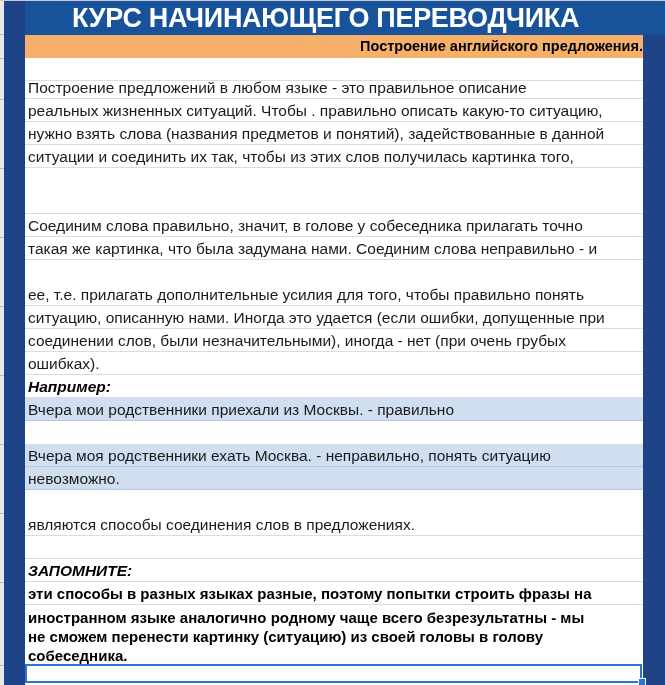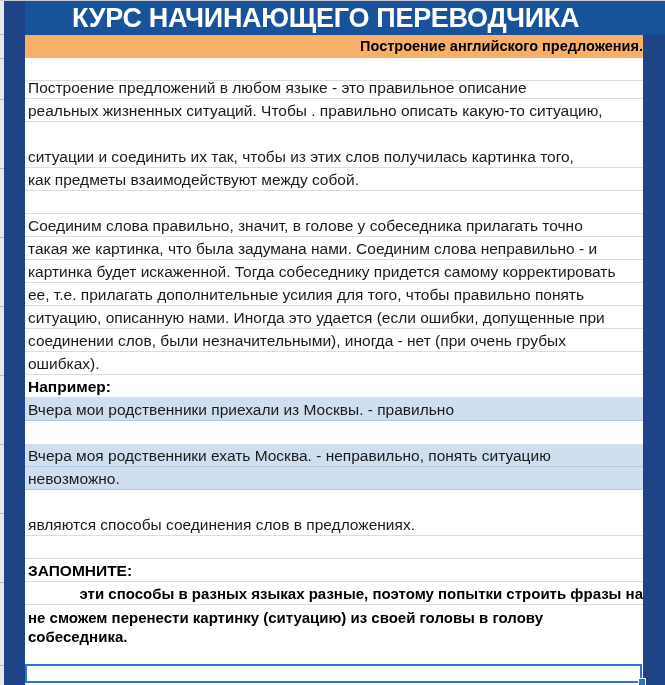--- a/index.html
+++ b/index.html
@@ -32,22 +32,22 @@
     position: absolute; left: 25px; top: 58px; width: 618px; height: 627px;
     background: #ffffff;
   }
   .row {
     position: absolute; left: 0; width: 618px; height: 23px;
     border-bottom: 1px solid #dcdcdc; box-sizing: border-box;
     font-size: 15.5px; color: #1a1a1a; line-height: 23px;
     padding-left: 3px; white-space: nowrap; overflow: hidden;
   }
   .row.blue { background: #cfdff0; border-bottom-color: #b7c9de; }
-  .row.italic-bold { font-weight: bold; color: #000; }
-  .row.bold { font-weight: bold; color: #000; font-size: 15px; text-align: right; }
+  .row.italic-bold { font-weight: bold; font-style: italic; color: #000; }
+  .row.bold { font-weight: bold; color: #000; font-size: 15px; }
   .multi {
     position: absolute; left: 0; width: 618px;
     font-weight: bold; color: #000; font-size: 15px; line-height: 19px;
     padding-left: 3px; box-sizing: border-box;
   }
   .multi div { white-space: nowrap; }
   .selected-cell {
     position: absolute; left: 0; top: 606px; width: 617px; height: 19px;
     border: 2px solid #2a74d6; box-sizing: border-box; background: #fff;
   }
@@ -77,43 +77,43 @@
 <div class="title-bar">
   <span>КУРС НАЧИНАЮЩЕГО ПЕРЕВОДЧИКА</span>
 </div>
 <div class="subtitle-bar">Построение  английского предложения.</div>
 
 <div class="sheet">
   <div class="row" style="top:0px"></div>
 
   <div class="row" style="top:18px">Построение предложений в любом  языке  -  это  правильное  описание</div>
   <div class="row" style="top:41px">реальных жизненных ситуаций. Чтобы . правильно  описать  какую-то  ситуацию,</div>
+  <div class="row" style="top:64px">нужно взять слова (названия предметов и понятий), задействованные  в  данной</div>
   <div class="row" style="top:87px">ситуации и соединить их так, чтобы из этих слов  получилась  картинка  того,</div>
-  <div class="row" style="top:110px">как предметы взаимодействуют между собой.</div>
   <div class="row" style="top:133px"></div>
 
   <div class="row" style="top:156px">Соединим слова правильно, значит, в голове у собеседника прилагать  точно</div>
   <div class="row" style="top:179px">такая же картинка, что была задумана нами. Соединим слова  неправильно  -  и</div>
-  <div class="row" style="top:202px">картинка будет искаженной. Тогда собеседнику придется самому  корректировать</div>
   <div class="row" style="top:225px">ее, т.е. прилагать дополнительные усилия для того,  чтобы  правильно  понять</div>
   <div class="row" style="top:248px">ситуацию, описанную нами. Иногда это удается (если  ошибки,  допущенные  при</div>
   <div class="row" style="top:271px">соединении слов, были незначительными),  иногда  -  нет  (при  очень  грубых</div>
   <div class="row" style="top:294px">ошибках).</div>
 
   <div class="row italic-bold" style="top:317px">Например:</div>
   <div class="row blue" style="top:340px">Вчера мои родственники приехали из Москвы. - правильно</div>
   <div class="row blue" style="top:386px">Вчера моя родственники  ехать  Москва.  -  неправильно,  понять  ситуацию</div>
   <div class="row blue" style="top:409px">невозможно.</div>
 
   <div class="row" style="top:455px">являются способы соединения слов в предложениях.</div>
   <div class="row" style="top:478px"></div>
 
   <div class="row italic-bold" style="top:501px">ЗАПОМНИТЕ:</div>
   <div class="row bold" style="top:524px">эти способы в разных языках разные,  поэтому  попытки  строить  фразы  на</div>
 
   <div class="multi" style="top:550px">
+    <div>иностранном языке аналогично родному  чаще  всего  безрезультатны  -  мы</div>
     <div>не  сможем перенести картинку (ситуацию) из своей головы в голову</div>
     <div>собеседника.</div>
   </div>
 
   <div class="selected-cell"></div>
   <div class="fill-handle"></div>
 </div>
 
 </body></html>

